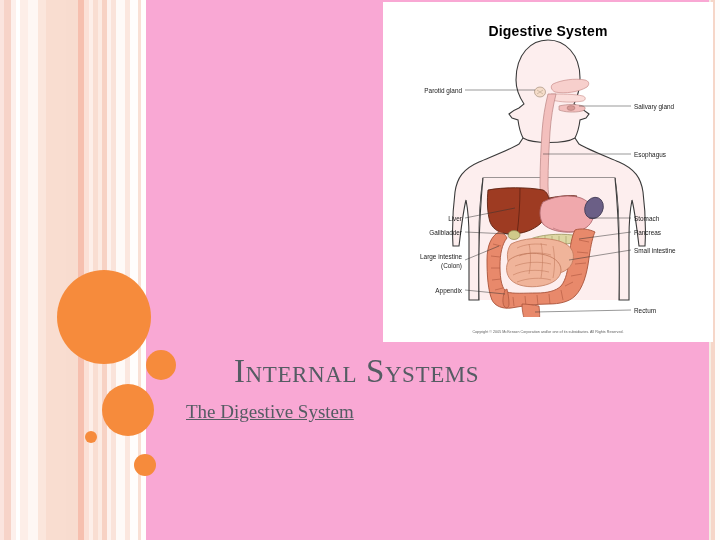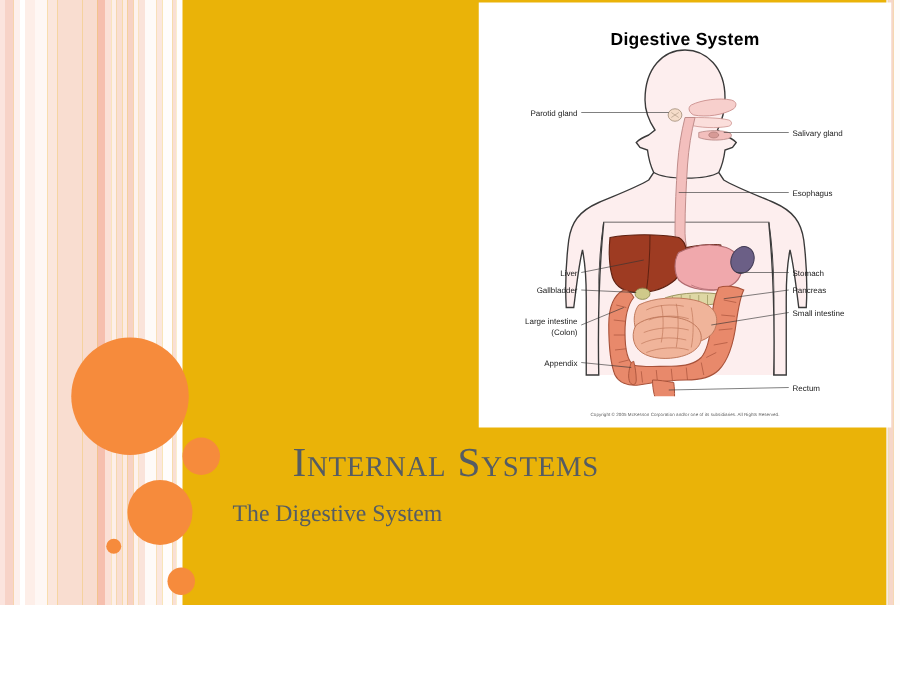--- a/index.html
+++ b/index.html
@@ -3,22 +3,22 @@
 <meta charset="utf-8">
 <style>
   html, body {
     margin: 0;
     padding: 0;
     background: #ffffff;
   }
   #slide {
     position: relative;
     width: 720px;
-    height: 484px;
-    background: #eab308;
+    height: 540px;
+    background: #f9a8d4;
     overflow: hidden;
     font-family: "Liberation Serif", serif;
   }
 
   
   .stripe-band {
     position: absolute;
     left: 0;
     top: 0;
     width: 146px;
@@ -60,20 +60,21 @@
     white-space: nowrap;
     margin-left: 48px;
   }
   .slide-subtitle {
     font-family: "Liberation Serif", serif;
     font-size: 19px;
     line-height: 24px;
     color: #555c63;
     margin-top: 10px;
     white-space: nowrap;
+    text-decoration: underline;
   }
 
   
   .figure-panel {
     position: absolute;
     left: 383px;
     top: 2px;
     width: 330px;
     height: 340px;
     background: #ffffff;

